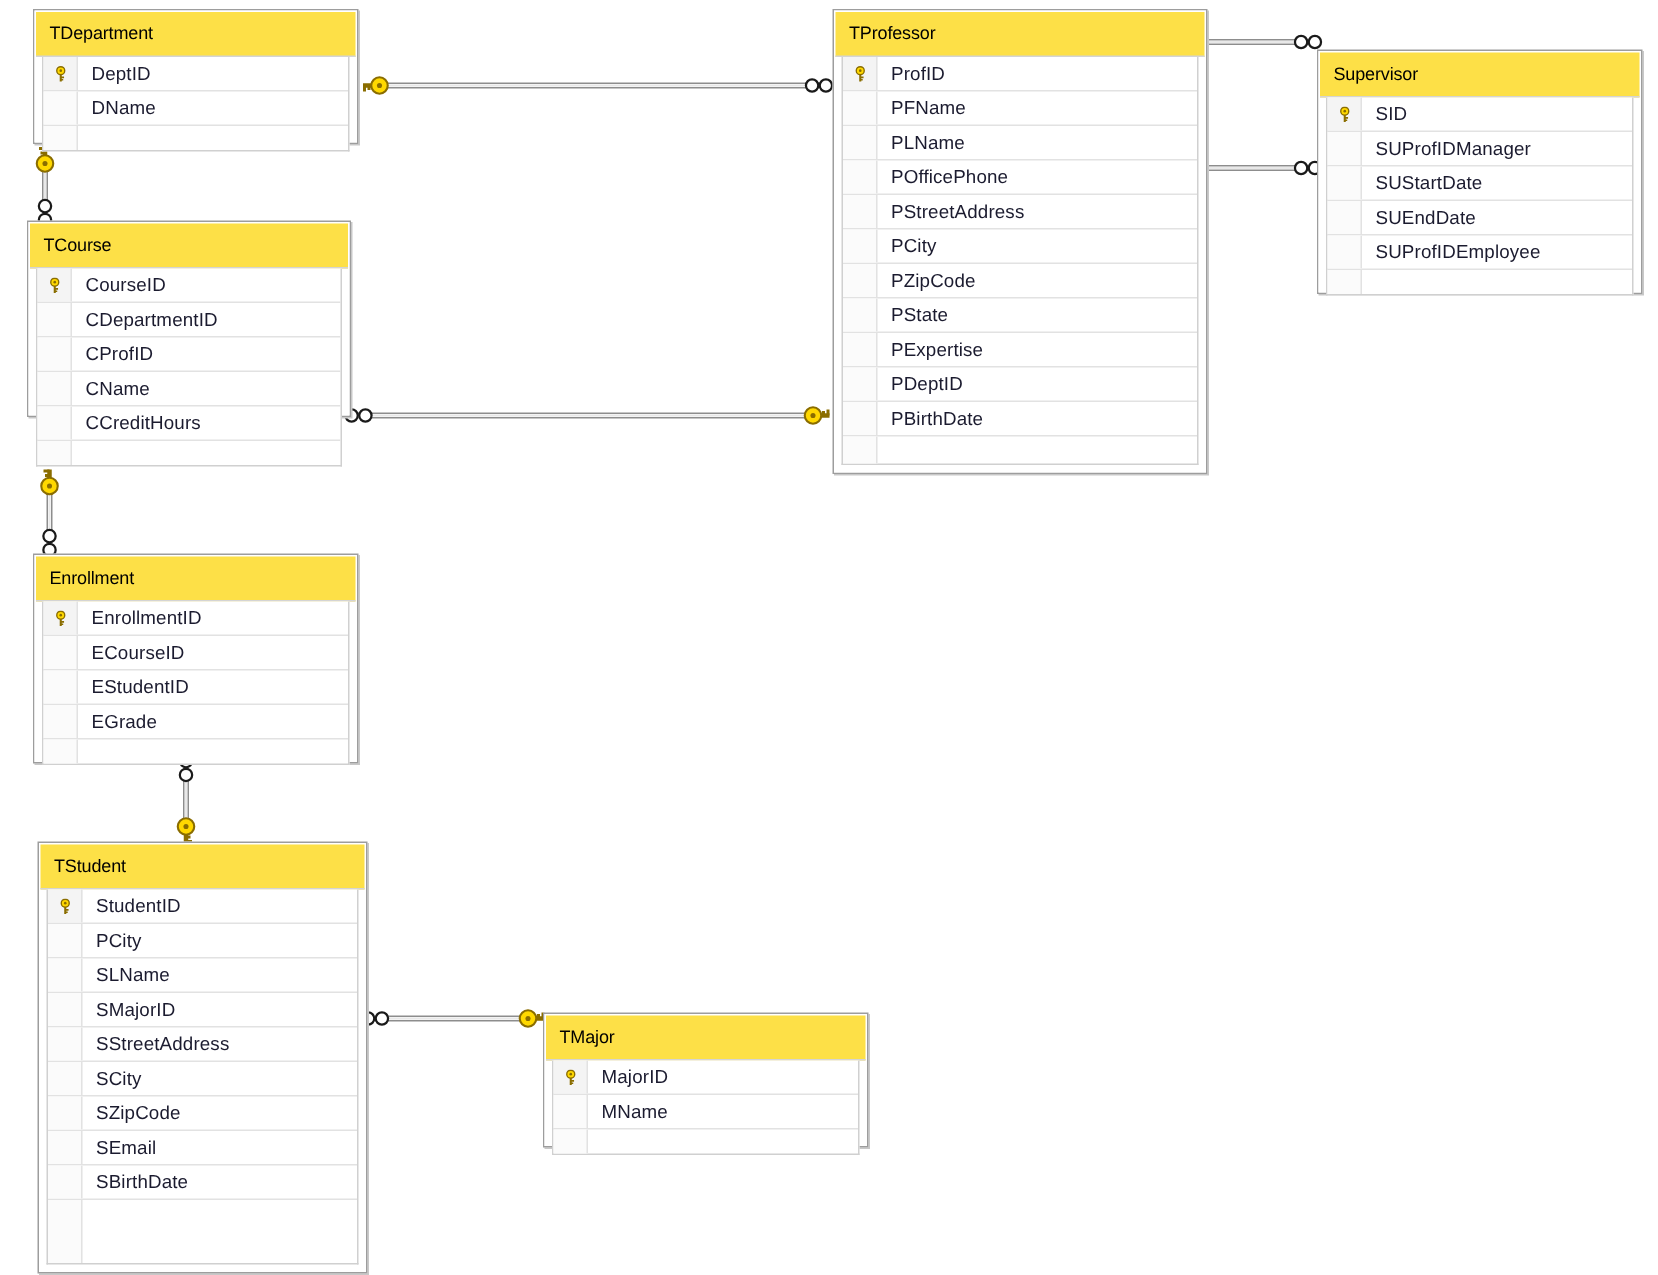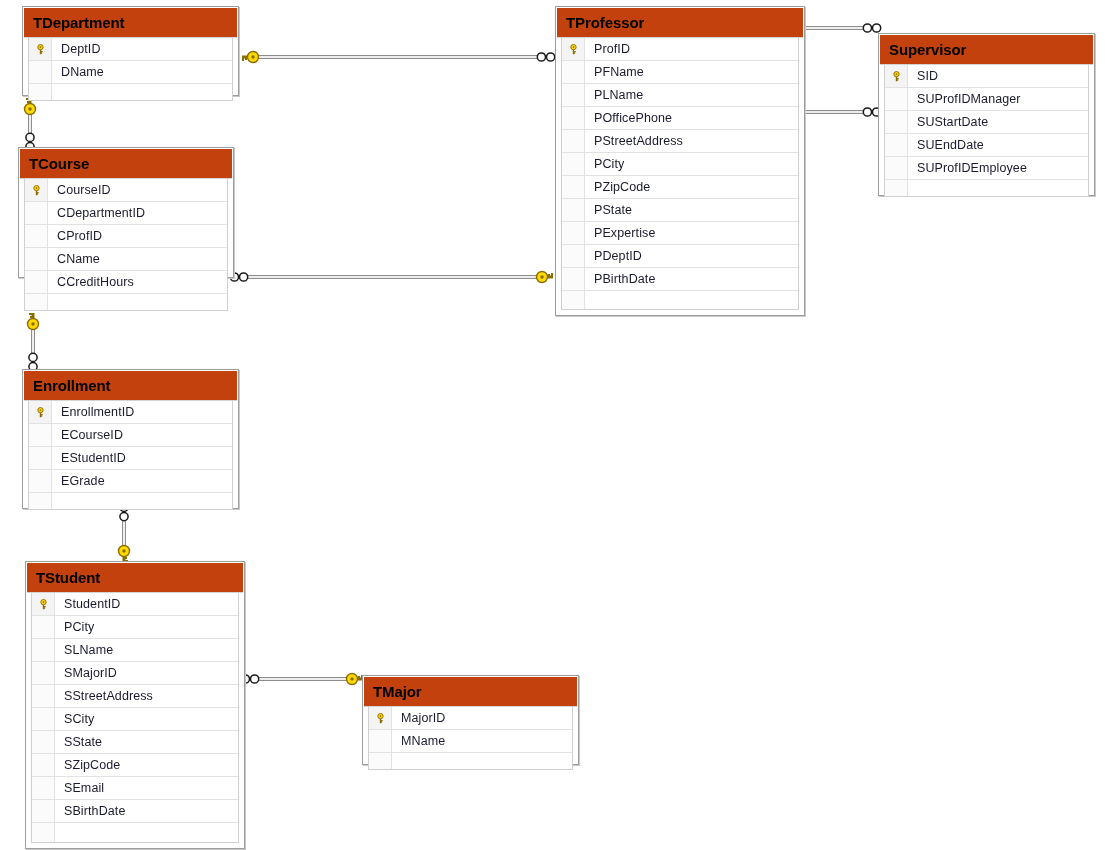--- a/index.html
+++ b/index.html
@@ -42,24 +42,24 @@
     box-shadow: 1px 1px 0 0 #c8c8c8;
   }
   .table-inner {
     border: 1px solid #ffffff;
     height: 100%;
     box-sizing: border-box;
     display: flex;
     flex-direction: column;
   }
   .table-title {
-    background: #c2410c;
+    background: #fde047;
     color: #000000;
-    font-weight: bold;
-    font-size: 15px;
+    font-weight: normal;
+    font-size: 12px;
     line-height: 15px;
     padding: 7px 0 7px 9px;
     border-bottom: 1px solid #d4d4d4;
     white-space: nowrap;
     letter-spacing: -0.1px;
   }
   .grid {
     flex: 1;
     border: 1px solid #d0d0d0;
     border-top: none;
@@ -312,24 +312,20 @@
             <div class="row">
               <div class="gutter"></div>
               <div class="col-name">SStreetAddress</div>
             </div>
             <div class="row">
               <div class="gutter"></div>
               <div class="col-name">SCity</div>
             </div>
             <div class="row">
               <div class="gutter"></div>
-              <div class="col-name">SState</div>
-            </div>
-            <div class="row">
-              <div class="gutter"></div>
               <div class="col-name">SZipCode</div>
             </div>
             <div class="row">
               <div class="gutter"></div>
               <div class="col-name">SEmail</div>
             </div>
             <div class="row">
               <div class="gutter"></div>
               <div class="col-name">SBirthDate</div>
             </div>

